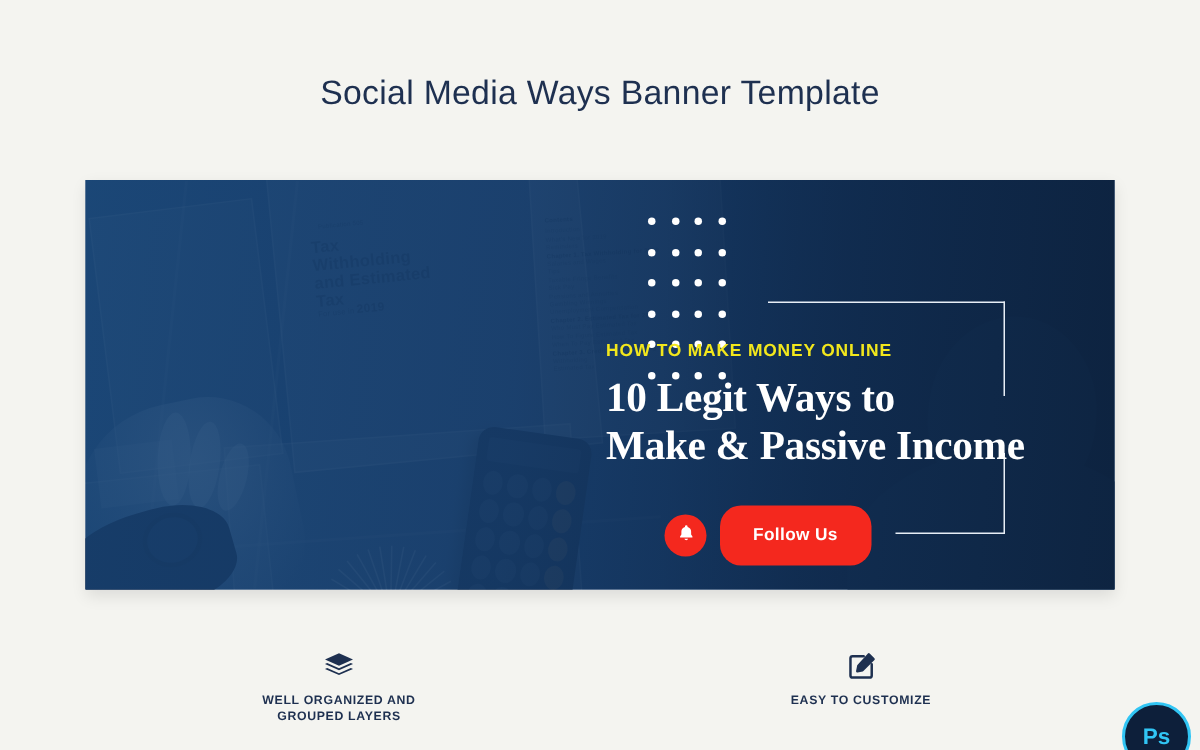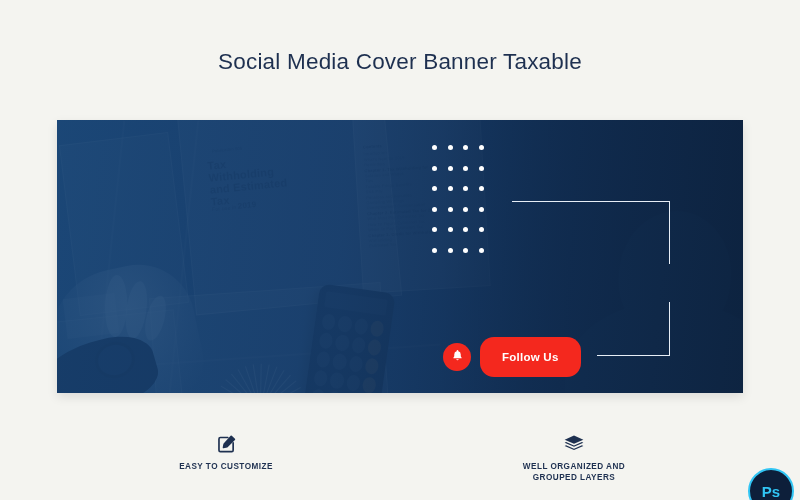--- a/index.html
+++ b/index.html
@@ -307,21 +307,21 @@
     border: 2.4px solid #31c5f4;
     display: flex; align-items: center; justify-content: center;
     color: #31c5f4;
     font-size: 15px; font-weight: bold;
     font-family: "Liberation Sans", sans-serif;
   }
 </style>
 </head>
 <body>
 
-<div class="page-title">Social Media Cover Banner Taxable</div>
+<div class="page-title">Social Media Ways Banner Template</div>
 
 <div class="banner-wrap">
   <div class="banner">
 
     <div class="photo">
       <div class="desk"></div>
 
       <div class="desk-line" style="left:52px;top:0;width:2px;height:273px;transform:rotate(6deg);"></div>
       <div class="desk-line" style="left:126px;top:0;width:2px;height:273px;transform:rotate(6deg);"></div>
       <div class="desk-line" style="left:24px;top:236px;width:360px;height:2px;transform:rotate(-4deg);"></div>
@@ -422,57 +422,62 @@
         <span style="background: rgb(255, 255, 255);"></span>
         <span style="background: rgb(255, 255, 255);"></span>
         <span style="background: rgb(255, 255, 255);"></span>
         <span style="background: rgb(255, 255, 255);"></span>
         <span style="background: rgb(255, 255, 255);"></span>
       </div>
 
     <div class="bracket bracket-tl"></div>
     <div class="bracket bracket-br"></div>
 
+    <div class="banner-copy">
+      <div class="eyebrow">HOW TO MAKE MONEY ONLINE</div>
+      <div class="headline">10 Legit Ways to</div>
+      <div class="headline">Make &amp; Passive Income</div>
+    </div>
 
     <div class="cta-row">
       <button class="bell-btn">
         <span>
           <svg width="13" height="13" viewBox="0 0 24 24" fill="#ffffff" aria-hidden="true">
             <path d="M12 2a1.6 1.6 0 0 1 1.6 1.6v.6a6 6 0 0 1 4.4 5.8v3.4l1.6 2.6v1.2H4.4v-1.2L6 13.4V10a6 6 0 0 1 4.4-5.8v-.6A1.6 1.6 0 0 1 12 2zm0 18.6a2.4 2.4 0 0 0 2.3-1.8H9.7a2.4 2.4 0 0 0 2.3 1.8z"></path>
           </svg>
         </span>
       </button>
       <button class="follow-btn">Follow Us</button>
     </div>
 
   </div>
 </div>
 
 <div class="features">
-
-  <div class="feature">
-    <div class="ic">
-      <svg width="21" height="21" viewBox="0 0 24 24" fill="none" stroke="#1e3050" stroke-width="1.9" stroke-linecap="round" stroke-linejoin="round" aria-hidden="true">
-        <path d="M13.5 4H5a1.6 1.6 0 0 0-1.6 1.6v13A1.6 1.6 0 0 0 5 20.2h13a1.6 1.6 0 0 0 1.6-1.6V10"></path>
-        <path d="M17.4 2.6 21 6.2l-8.4 8.4-4 .8.8-4z" fill="#1e3050"></path>
-      </svg>
-    </div>
-    <div class="lbl">EASY TO CUSTOMIZE</div>
-  </div>
 
   <div class="feature">
     <div class="ic">
       <svg width="22" height="22" viewBox="0 0 24 24" fill="#1e3050" aria-hidden="true">
         <path d="M12 2.8 1.8 7.3 12 11.8l10.2-4.5L12 2.8z"></path>
         <path d="M12 13.6 3.4 9.8l-1.6.7L12 15l10.2-4.5-1.6-.7L12 13.6z"></path>
         <path d="M12 17.2 3.4 13.4l-1.6.7L12 18.6l10.2-4.5-1.6-.7L12 17.2z"></path>
       </svg>
     </div>
     <div class="lbl">WELL ORGANIZED AND
 GROUPED LAYERS</div>
   </div>
 
+  <div class="feature">
+    <div class="ic">
+      <svg width="21" height="21" viewBox="0 0 24 24" fill="none" stroke="#1e3050" stroke-width="1.9" stroke-linecap="round" stroke-linejoin="round" aria-hidden="true">
+        <path d="M13.5 4H5a1.6 1.6 0 0 0-1.6 1.6v13A1.6 1.6 0 0 0 5 20.2h13a1.6 1.6 0 0 0 1.6-1.6V10"></path>
+        <path d="M17.4 2.6 21 6.2l-8.4 8.4-4 .8.8-4z" fill="#1e3050"></path>
+      </svg>
+    </div>
+    <div class="lbl">EASY TO CUSTOMIZE</div>
+  </div>
+
 
 </div>
 
 <div class="ps-badge">
   <span>Ps</span>
 </div>
 
 </body></html>

